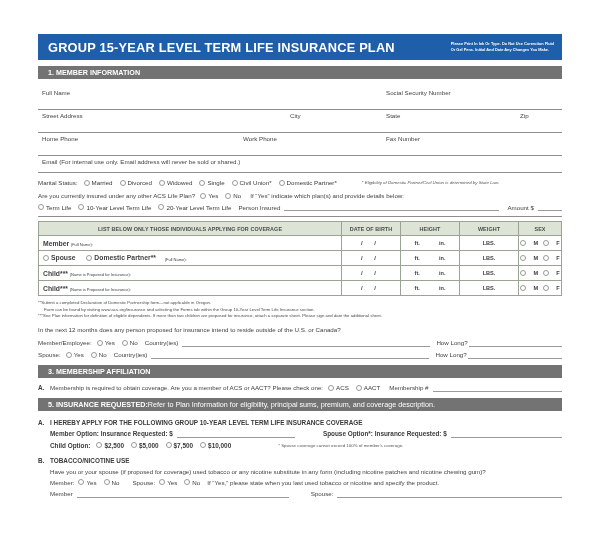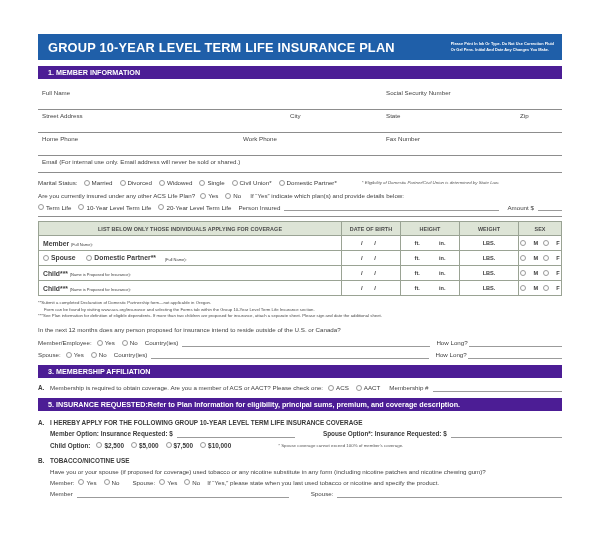--- a/index.html
+++ b/index.html
@@ -40,32 +40,32 @@
   .title-bar .note {
     color: #ffffff;
     font-size: 3.9px;
     font-weight: bold;
     line-height: 1.5;
     text-align: left;
     max-width: 150px;
   }
   
   .section-bar {
-    background: #4c1d95;
+    background: #737373;
     height: 13px;
     display: flex;
     align-items: center;
     padding-left: 10px;
     box-sizing: border-box;
     color: #ffffff;
     font-size: 7.2px;
     font-weight: bold;
     white-space: nowrap;
   }
-  .section-bar .sec-desc { font-weight: bold; }
+  .section-bar .sec-desc { font-weight: normal; }
   
   .rule-row {
     position: relative;
     height: 22px;
     border-bottom: 1px solid #8d8d8d;
   }
   .fl {
     position: absolute;
     top: 2px;
     font-size: 6.2px;
@@ -173,21 +173,21 @@
     flex: none;
   }
   .blockpad { padding-left: 12px; }
 </style>
 </head>
 <body>
 
 <div class="page">
 
   <div class="title-bar">
-    <div class="main-title">GROUP 10-YEAR LEVEL TERM LIFE INSURANCE PLAN</div>
+    <div class="main-title">GROUP 15-YEAR LEVEL TERM LIFE INSURANCE PLAN</div>
     <div class="note">
       <div>Please Print In Ink Or Type. Do Not Use Correction Fluid</div>
       <div>Or Gel Pens. Initial And Date Any Changes You Make.</div>
     </div>
   </div>
 
   <div class="spacer6"></div>
 
   <div class="section-bar">
     <span>1. MEMBER INFORMATION</span>

